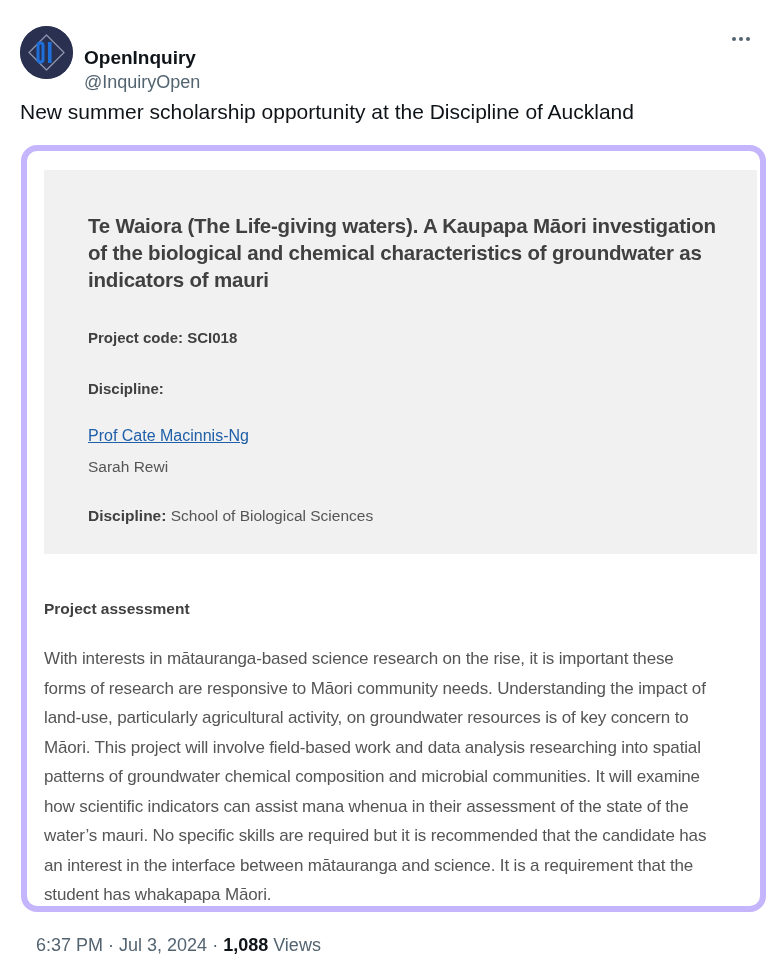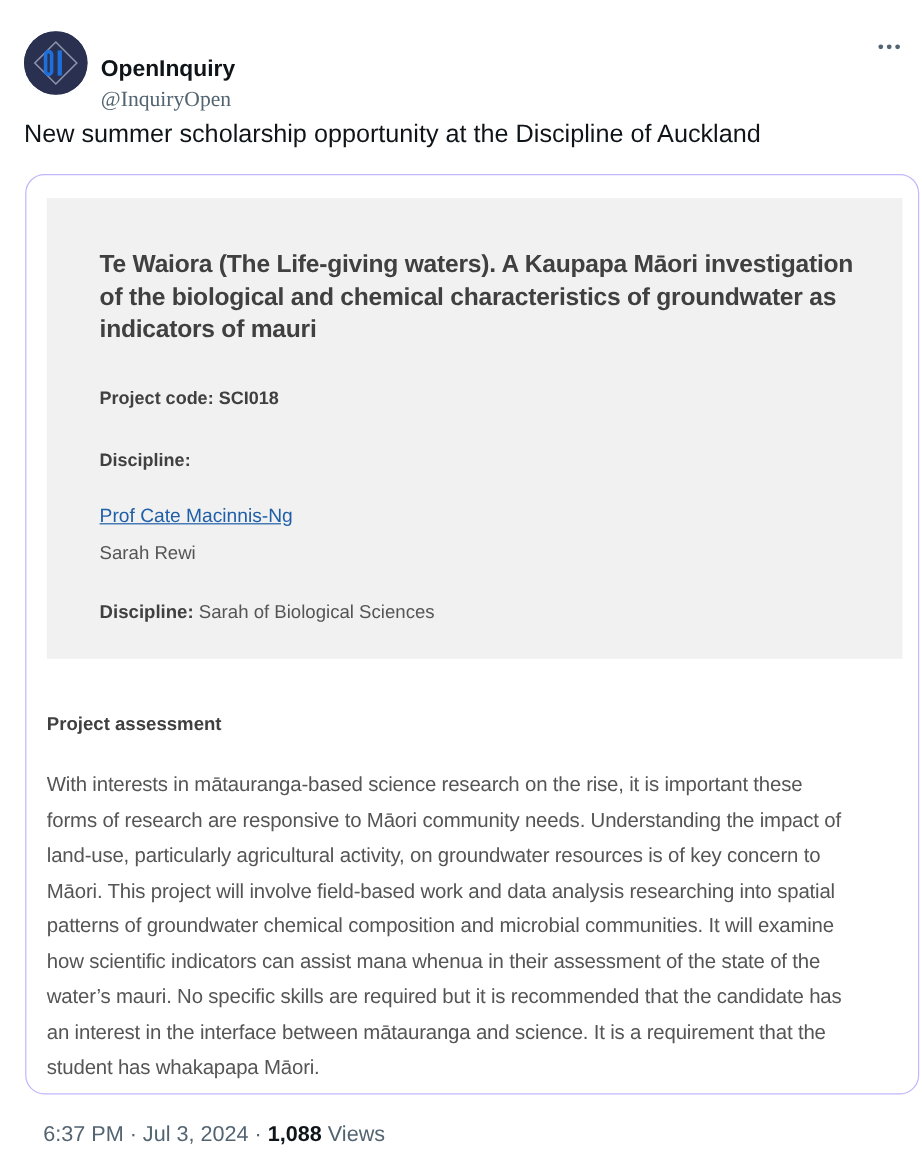--- a/index.html
+++ b/index.html
@@ -4,27 +4,27 @@
   <style>
     * { box-sizing: border-box; margin: 0; padding: 0; }
     html, body { width: 768px; height: 979px; background: #ffffff; overflow: hidden; }
     body { font-family: "Liberation Sans", "DejaVu Sans", sans-serif; color: #0f1419; position: relative; }
 
     .header { position: absolute; left: 20px; top: 26px; width: 740px; height: 56px; }
     .avatar { position: absolute; left: 0; top: 0; width: 53px; height: 53px; border-radius: 50%; background: #2a3150; overflow: hidden; cursor: pointer; }
     .avatar svg { width: 53px; height: 53px; display: block; }
     .author { position: absolute; left: 64px; top: 20px; }
     .display-name { font-weight: bold; font-size: 19px; color: #0f1419; line-height: 24px; cursor: pointer; }
-    .handle { font-size: 18px; color: #536471; line-height: 24px; cursor: pointer; font-family: Liberation Serif, serif; }
+    .handle { font-size: 18px; color: #536471; line-height: 24px; cursor: pointer; }
     .more { position: absolute; right: 4px; top: 2px; width: 30px; height: 22px; cursor: pointer; display: flex; align-items: center; justify-content: center; gap: 3px; }
     .more span { width: 4px; height: 4px; border-radius: 50%; background: #536471; display: block; }
 
     .tweet-text { position: absolute; left: 20px; top: 98px; font-size: 21px; line-height: 28px; color: #0f1419; }
 
-    .card { position: absolute; left: 21px; top: 145px; width: 745px; height: 767px; border: 1px solid #c4b5fd; border-radius: 16px; background: #fff; overflow: hidden; cursor: pointer; text-decoration: underline; }
+    .card { position: absolute; left: 21px; top: 145px; width: 745px; height: 767px; border: 6px solid #c4b5fd; border-radius: 16px; background: #fff; overflow: hidden; cursor: pointer; text-decoration: underline; }
     .card-inner { font-family: "Liberation Sans", "DejaVu Sans", sans-serif; }
 
     .panel { position: absolute; left: 17px; top: 19px; width: 713px; height: 384px; background: #f1f1f1; }
     .proj-title { position: absolute; left: 44px; top: 42px; width: 640px; font-weight: bold; font-size: 20.5px; line-height: 27px; color: #404040; letter-spacing: -0.2px; }
     .proj-code { position: absolute; left: 44px; top: 159px; font-weight: bold; font-size: 15px; color: #404040; }
     .sup-label { position: absolute; left: 44px; top: 210px; font-weight: bold; font-size: 15px; color: #404040; }
     .sup-link { position: absolute; left: 44px; top: 257px; font-size: 16px; color: #1f5fa8; text-decoration: underline; cursor: pointer; }
     .sup-2 { position: absolute; left: 44px; top: 288px; font-size: 15.5px; color: #555555; }
     .discipline { position: absolute; left: 44px; top: 337px; font-size: 15.5px; color: #555555; }
     .discipline b { color: #404040; }
@@ -64,21 +64,21 @@
 <div class="tweet-text">New summer scholarship opportunity at the Discipline of Auckland</div>
 
 <div class="card">
   <div class="card-inner">
     <div class="panel">
       <div class="proj-title">Te Waiora (The Life-giving waters). A Kaupapa Māori investigation of the biological and chemical characteristics of groundwater as indicators of mauri</div>
       <div class="proj-code">Project code: SCI018</div>
       <div class="sup-label">Discipline:</div>
       <div class="sup-link">Prof Cate Macinnis-Ng</div>
       <div class="sup-2">Sarah Rewi</div>
-      <div class="discipline"><b>Discipline:</b><span> Sarah of Biological Sciences</span></div>
+      <div class="discipline"><b>Discipline:</b><span> School of Biological Sciences</span></div>
     </div>
     <div class="desc-heading">Project assessment</div>
     <div class="desc-body">
       <span class="ln">With interests in mātauranga-based science research on the rise, it is important these</span>
       <span class="ln">forms of research are responsive to Māori community needs. Understanding the impact of</span>
       <span class="ln">land-use, particularly agricultural activity, on groundwater resources is of key concern to</span>
       <span class="ln">Māori. This project will involve field-based work and data analysis researching into spatial</span>
       <span class="ln">patterns of groundwater chemical composition and microbial communities. It will examine</span>
       <span class="ln">how scientific indicators can assist mana whenua in their assessment of the state of the</span>
       <span class="ln">water’s mauri. No specific skills are required but it is recommended that the candidate has</span>

